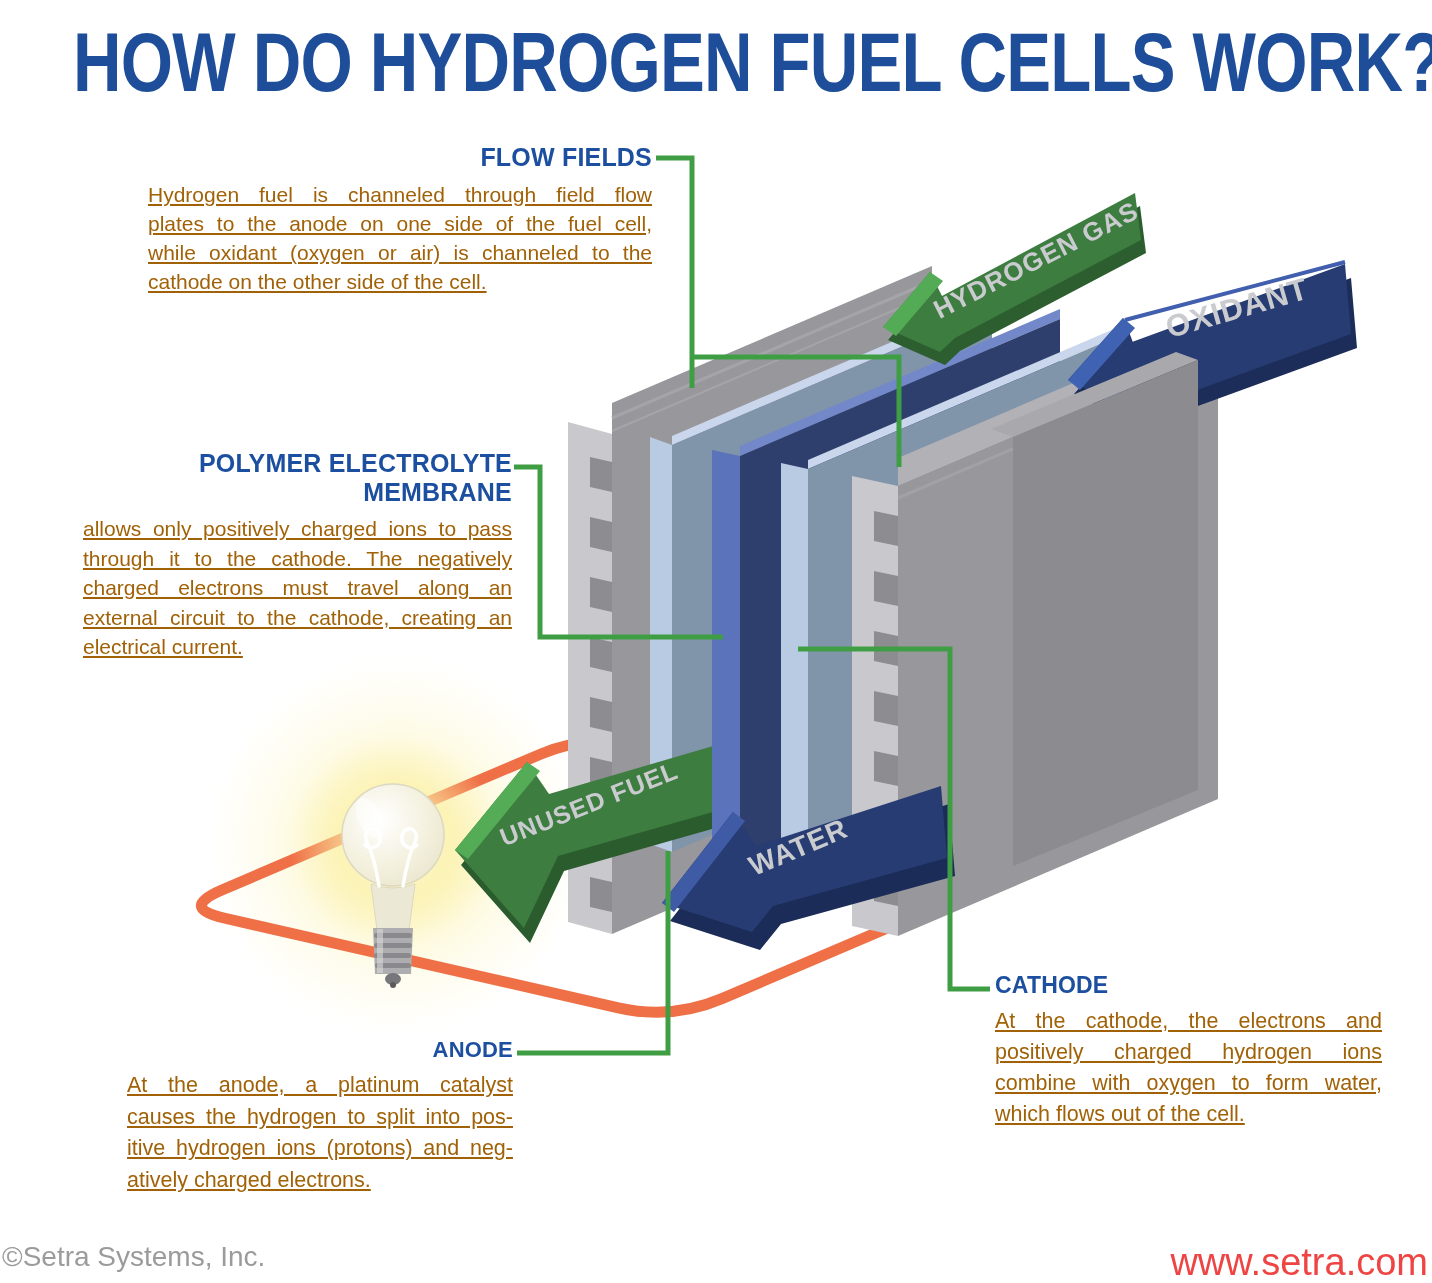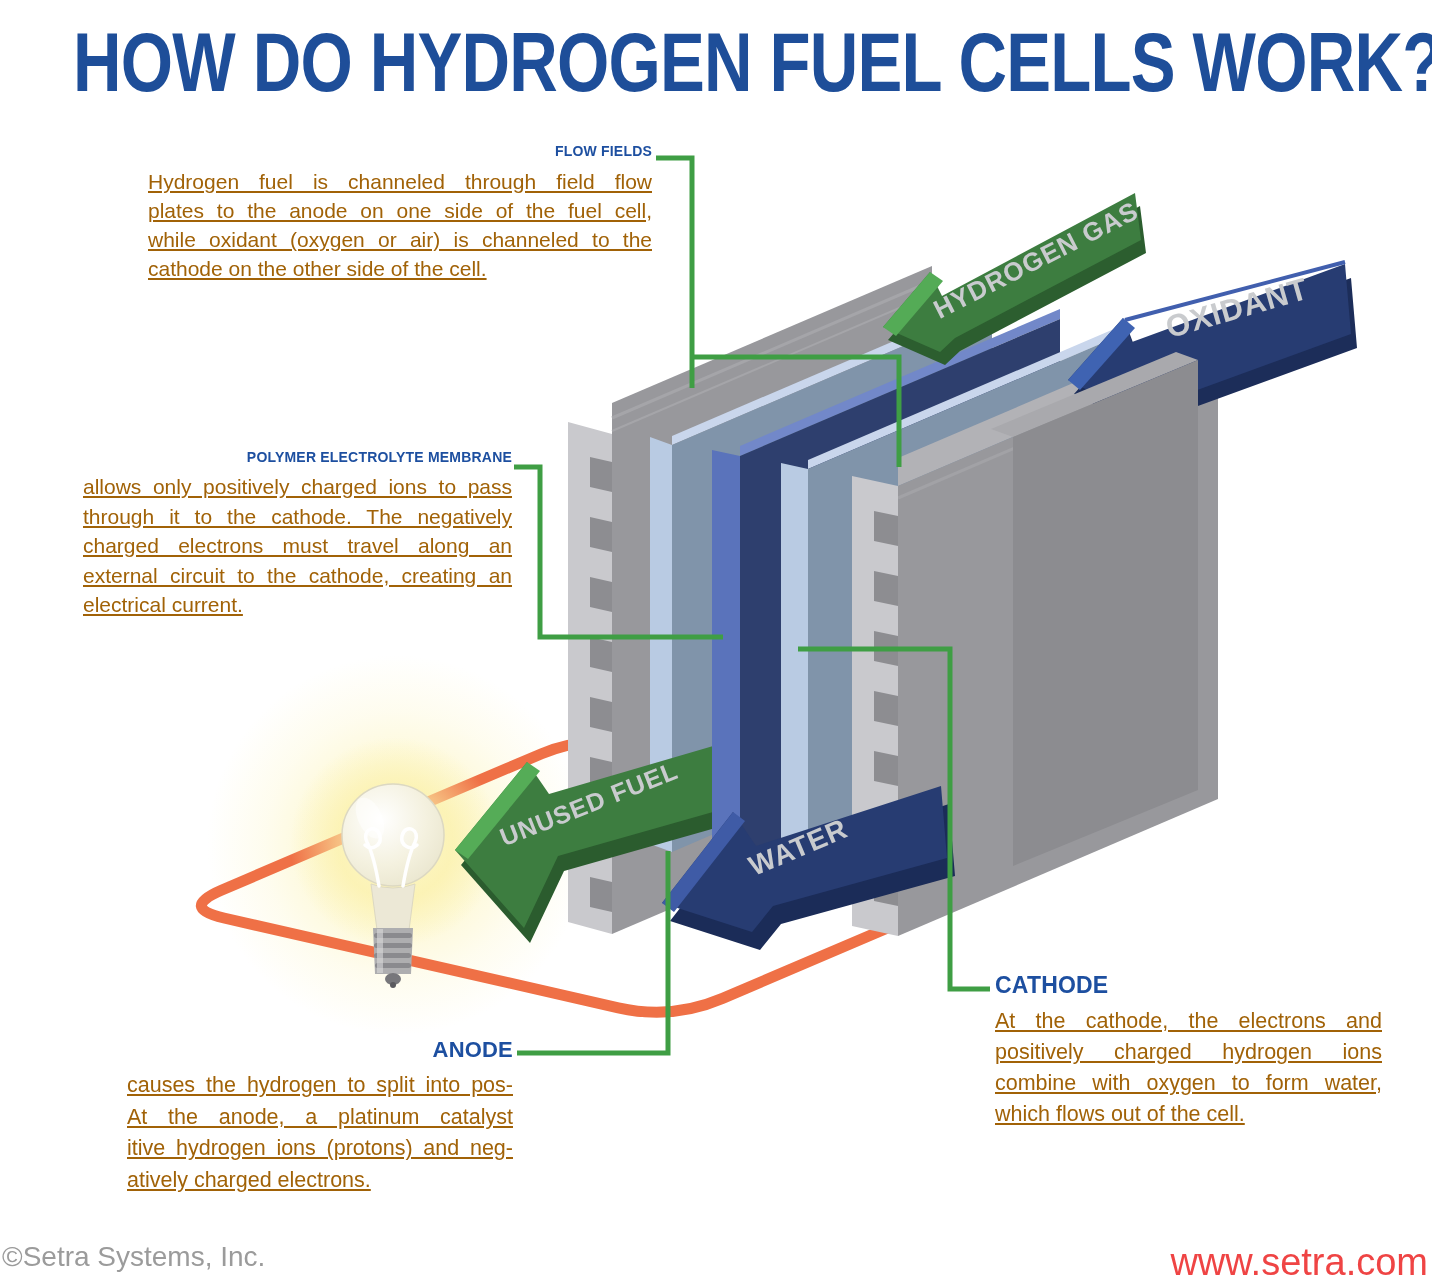--- a/index.html
+++ b/index.html
@@ -3,21 +3,21 @@
 <meta charset="utf-8">
 <style>
   html,body{margin:0;padding:0;background:#fff;}
   #page{position:relative;width:1432px;height:1283px;background:#ffffff;overflow:hidden;
         font-family:"Liberation Sans",sans-serif;}
   #diagram-svg{position:absolute;left:0;top:0;width:1432px;height:1283px;}
   .abs{position:absolute;}
   #page-title{left:73px;top:14px;width:1610px;font-size:84px;font-weight:bold;
       color:#1E4E99;letter-spacing:-1px;transform:scaleX(.80);transform-origin:left top;
       white-space:nowrap;}
-  .callout-label{font-weight:bold;color:#1D4FA0;font-size:14px;letter-spacing:.2px;}
+  .callout-label{font-weight:bold;color:#1D4FA0;font-size:25px;letter-spacing:.2px;}
   .callout-text{color:#a16207;font-size:21px;text-decoration:underline;}
   .jline{text-align:justify;text-align-last:justify;}
   .jline.last{text-align-last:left;}
   #flow-fields-block{left:148px;top:143px;width:504px;}
   #flow-fields-block .callout-label{text-align:right;margin-bottom:8px;}
   #flow-fields-block .jline{line-height:29px;}
   #pem-block{left:83px;top:449px;width:429px;}
   #pem-block .callout-label{text-align:right;margin-bottom:7px;}
   #pem-block .jline{line-height:29.5px;}
   #anode-block{left:127px;top:1037px;width:386px;}
@@ -193,22 +193,22 @@
       <div class="jline">through it to the cathode. The negatively</div>
       <div class="jline">charged electrons must travel along an</div>
       <div class="jline">external circuit to the cathode, creating an</div>
       <div class="jline last">electrical current.</div>
     </div>
   </div>
 
   <div id="anode-block" class="abs">
     <div class="callout-label">ANODE</div>
     <div class="callout-text">
+      <div class="jline">At the anode, a platinum catalyst</div>
       <div class="jline">causes the hydrogen to split into pos-</div>
-      <div class="jline">At the anode, a platinum catalyst</div>
       <div class="jline">itive hydrogen ions (protons) and neg-</div>
       <div class="jline last">atively charged electrons.</div>
     </div>
   </div>
 
   <div id="cathode-block" class="abs">
     <div class="callout-label">CATHODE</div>
     <div class="callout-text">
       <div class="jline">At the cathode, the electrons and</div>
       <div class="jline">positively charged hydrogen ions</div>

